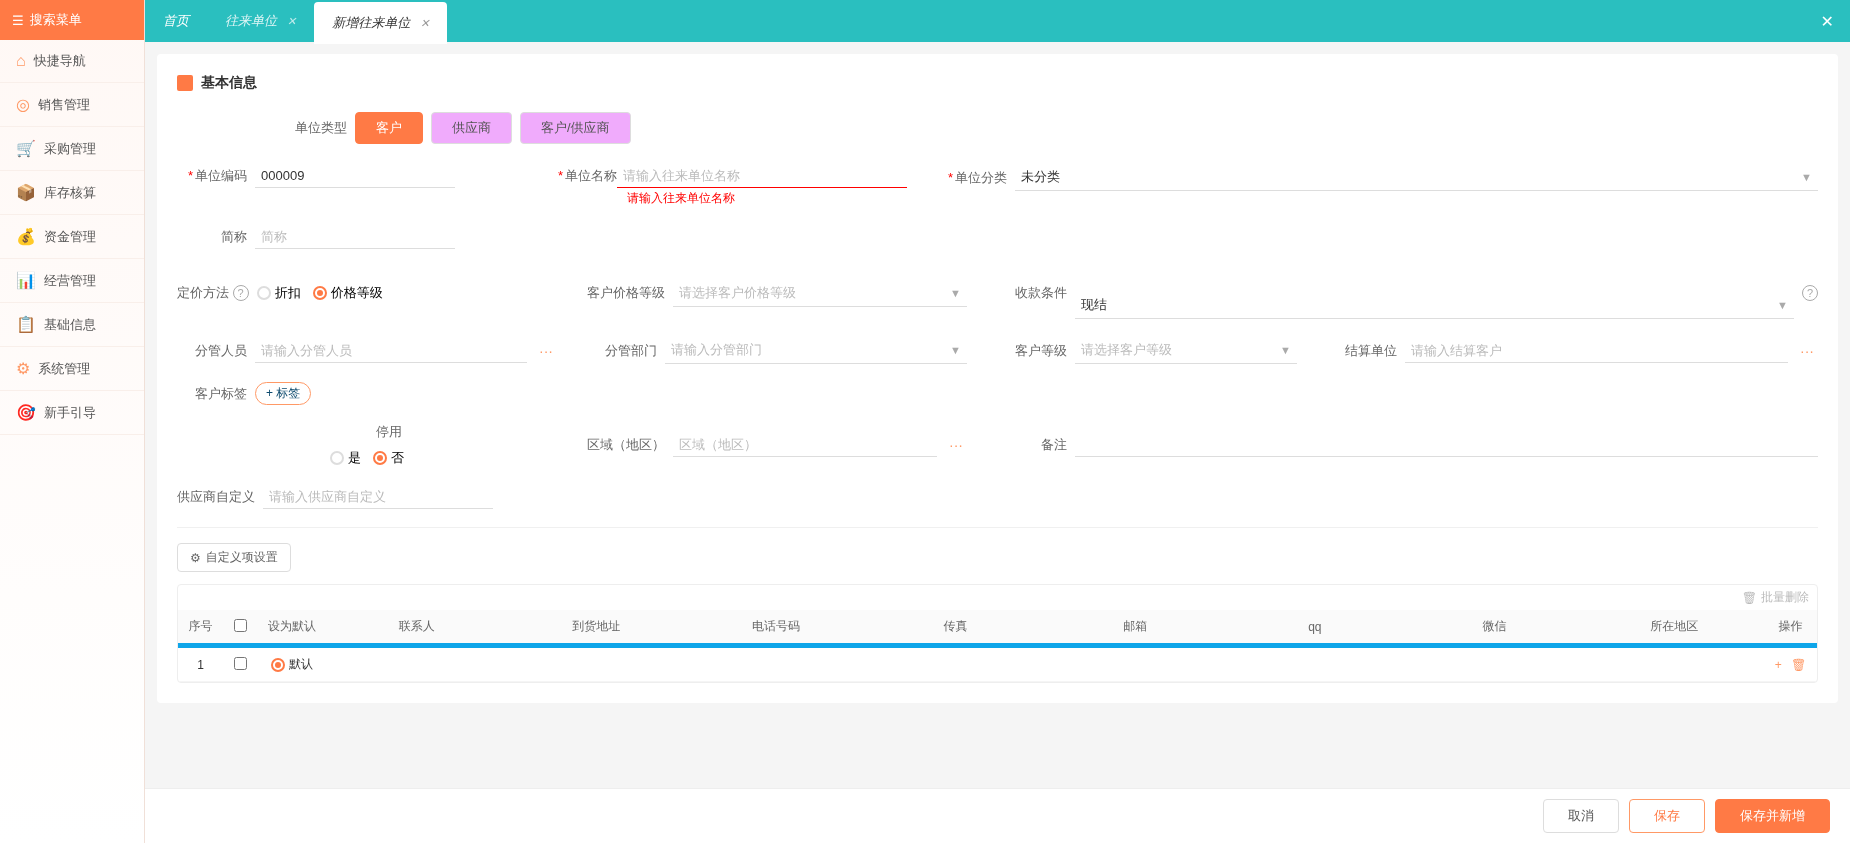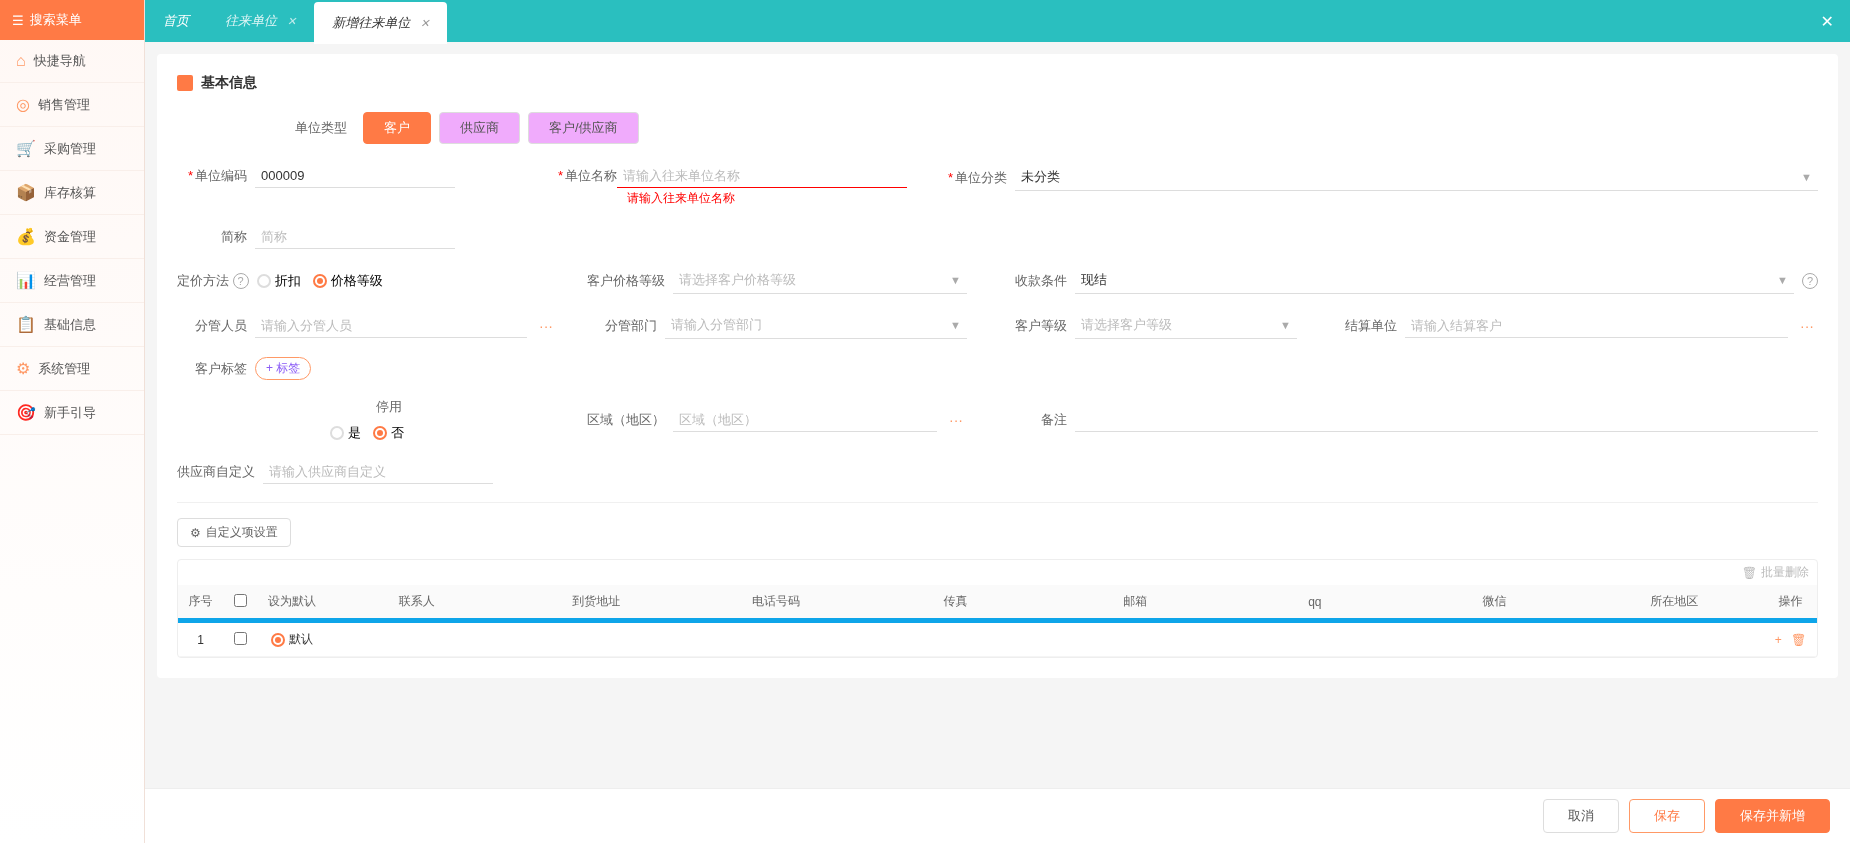--- a/index.html
+++ b/index.html
@@ -137,21 +137,21 @@
       background: #ff7a45;
       color: white;
       border-color: #ff7a45;
     }
 
     
     .form-row {
       display: flex;
       align-items: flex-start;
       margin-bottom: 18px;
-      gap: 8px;
+      gap: 0;
     }
     .form-field {
       display: flex;
       align-items: center;
       gap: 8px;
       flex: 1;
     }
     .form-label {
       color: #666;
       font-size: 13px;
@@ -208,21 +208,21 @@
     .radio-circle.checked { border-color: #ff7a45; }
     .radio-dot {
       width: 6px; height: 6px;
       border-radius: 50%;
       background: #ff7a45;
     }
 
     
     .tag-add-btn {
       border: 1px solid #ff9966;
-      color: #8b5cf6;
+      color: #0c4a6e;
       border-radius: 12px;
       padding: 2px 10px;
       font-size: 12px;
       cursor: pointer;
       display: flex;
       align-items: center;
       gap: 3px;
     }
 
     
@@ -501,21 +501,21 @@
         <div class="form-field" style="flex:1; max-width:380px;">
           <span class="form-label" style="white-space:nowrap;">客户价格等级</span>
           <div class="form-select" style="flex:1; border-bottom:1px solid #ddd;">
             <span style="color:#bbb; flex:1;">请选择客户价格等级</span>
             <span class="dropdown-arrow">▼</span>
           </div>
         </div>
 
         <div class="form-field" style="flex:1;">
           <span class="form-label" style="white-space:nowrap;">收款条件</span>
-          <div class="form-select" style="flex:1; border-bottom:1px solid #ddd;">
+          <div class="form-select" style="flex:1; border-bottom:1px solid #ddd;margin-top:25px;">
             <span style="flex:1;">现结</span>
             <span class="dropdown-arrow">▼</span>
           </div>
           <span class="help-icon">?</span>
         </div>
       </div>
 
       <div class="form-row" style="gap:30px; align-items:center;">
 
         <div class="form-field" style="max-width:380px;">

